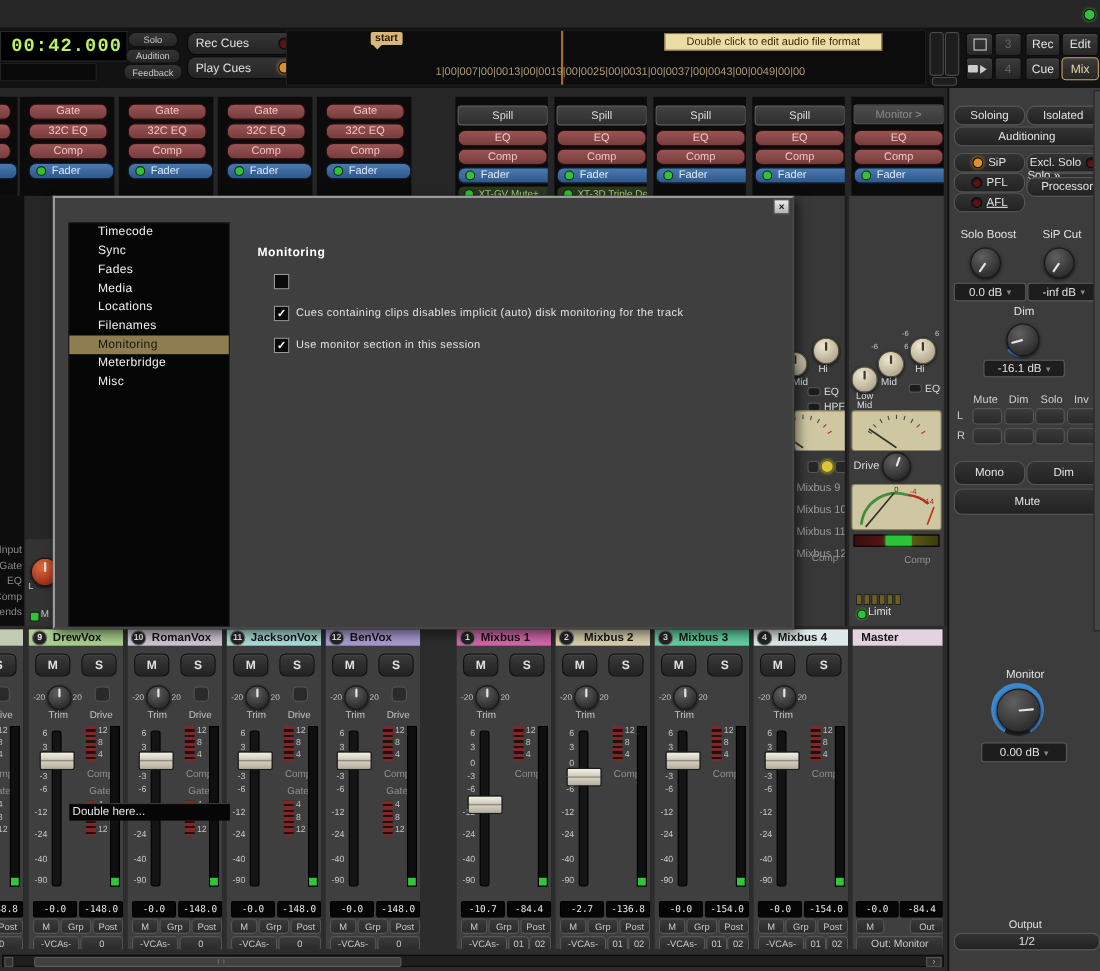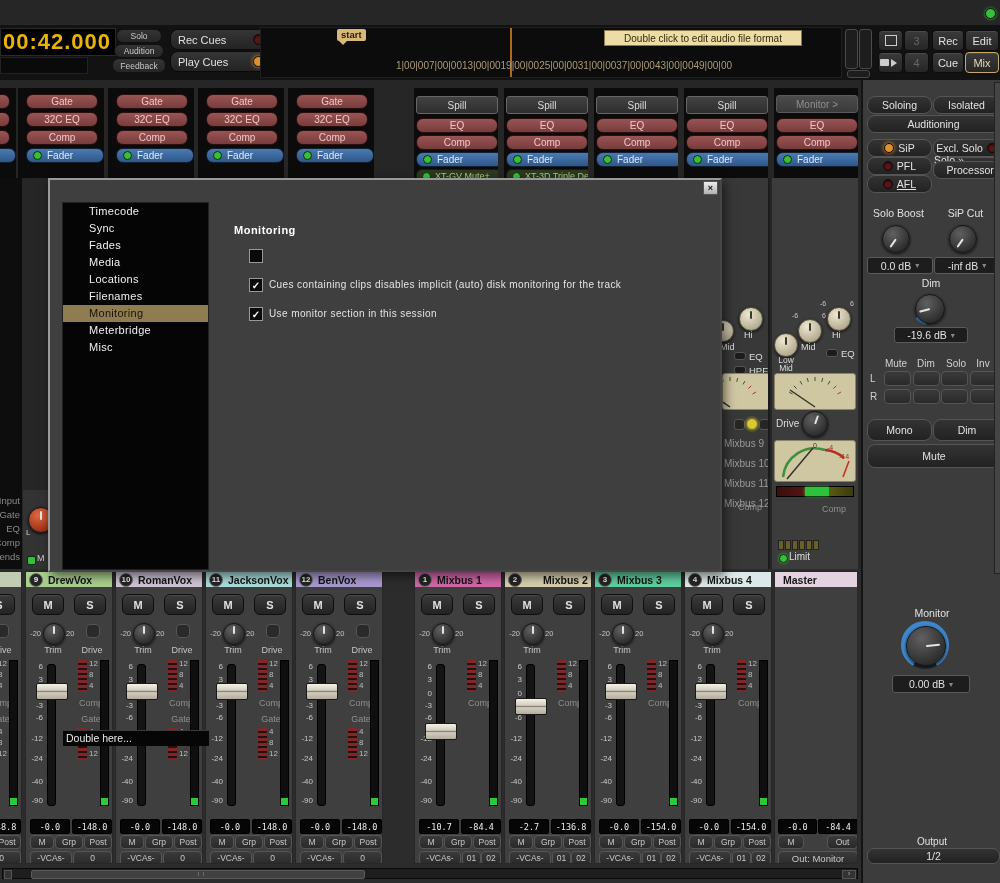--- a/index.html
+++ b/index.html
@@ -6,21 +6,21 @@
   #app{position:relative;width:1000px;height:883px;background:#262626;overflow:hidden;
        font-family:"Liberation Sans",sans-serif;color:#ddd;font-size:11px}
   .abs{position:absolute}
   
   #statusbar{position:absolute;left:0;top:0;width:1000px;height:25px;background:#3b3b3b;
     border-bottom:1px solid #141414;display:flex;align-items:center;justify-content:center;gap:18px}
   .status-item{color:#d8d8d8;font-size:10.5px;white-space:nowrap}
   
   #transport{position:absolute;left:0;top:25px;width:1000px;height:55px;background:#121212}
   #clock{position:absolute;left:0;top:3px;width:110px;height:26px;background:#000;border:1px solid #2a2a2a;
-    color:#eab308;font-family:Liberation Sans, sans-serif;font-size:22px;font-weight:bold;
+    color:#bef264;font-family:Liberation Mono, monospace;font-size:17px;font-weight:bold;
     display:flex;align-items:center;justify-content:flex-end;overflow:hidden;letter-spacing:1px;padding-right:4px}
   #clock2{position:absolute;left:0;top:32px;width:86px;height:15px;background:#0a0a0a;border:1px solid #222}
   .tinybtn{position:absolute;background:linear-gradient(#343434,#262626);border:1px solid #111;border-radius:7px;
     color:#c8c8c8;font-size:8.5px;display:flex;align-items:center;justify-content:center}
   .cuebtn{position:absolute;background:linear-gradient(#353535,#242424);border:1px solid #0a0a0a;border-radius:8px;
     color:#e0e0e0;font-size:11px;display:flex;align-items:center;padding:0 7px;justify-content:space-between}
   .led{width:9px;height:9px;border-radius:50%;background:#5a1616;border:1px solid #0a0a0a;box-shadow:inset 0 1px 2px rgba(0,0,0,.7)}
   .led.on-orange{background:#dc9030;box-shadow:0 0 4px #dc9030}
   .led.on-green{background:#35c03a;box-shadow:0 0 3px #35c03a}
   #timeline{position:absolute;left:260px;top:2px;width:580px;height:49px;background:#0c0c0c;border:1px solid #1f1f1f}
@@ -637,21 +637,21 @@
         <div class="smbtn" style="left: 4px; top: 263px; width: 22px; height: 12px;">M</div>
         <div class="smbtn" style="left: 29px; top: 263px; width: 26px; height: 12px;">Grp</div>
         <div class="smbtn" style="left: 58px; top: 263px; width: 26px; height: 12px;">Post</div>
         <div class="smbtn" style="left: 4px; top: 279px; width: 40px; height: 12px;">-VCAs-</div>
         <div class="smbtn" style="left: 47px; top: 279px; width: 17px; height: 12px;">01</div>
         <div class="smbtn" style="left: 66px; top: 279px; width: 18px; height: 12px;">02</div>
       </div>
       <div class="bstrip" style="left: 504px;">
         <div class="tab" style="background: rgb(214, 207, 174);">
           <div class="numcirc">2</div>
-          <div style="margin-left: 18px;">Mixbus 2</div>
+          <div style="margin-left: 6px;">Mixbus 2</div>
         </div>
         <div class="msbtn" style="left: 6px; top: 22px; width: 30px; height: 19px;">M</div>
         <div class="msbtn" style="left: 48px; top: 22px; width: 30px; height: 19px;">S</div>
         <div class="knob " style="left: 17px; top: 51px; width: 20px; height: 20px;">
           <div class="ptr" style="height: 7.6px; transform: rotate(180deg);"></div>
         </div>
         <div class="abs" style="left: 0px; top: 57px; width: 15px; text-align: right; font-size: 7.5px; color: rgb(196, 196, 196);">-20</div>
         <div class="abs" style="left: 40px; top: 57px; font-size: 7.5px; color: rgb(196, 196, 196);">20</div>
         <div class="slabel" style="left: 12px; top: 73px; width: 30px;">Trim</div>
         <div class="ftrack" style="left: 21px; top: 92px; width: 7px; height: 140px;"></div>
@@ -823,21 +823,21 @@
       <div class="knob " style="left: 86px; top: 145px; width: 26px; height: 26px;">
         <div class="ptr" style="height: 9.88px; transform: rotate(35deg);"></div>
       </div>
       <div class="dd" style="left: 4px; top: 177px; width: 64px; height: 15px;">0.0 dB</div>
       <div class="dd" style="left: 71px; top: 177px; width: 64px; height: 15px;">-inf dB</div>
       <div class="plabel" style="left: 40px; top: 197px; width: 56px;">Dim</div>
       <div class="ring" style="left: 49px; top: 211px; width: 34px; height: 34px; background: conic-gradient(from 190deg, rgb(63, 135, 204) 0deg, rgb(63, 135, 204) 42deg, transparent 42deg);"></div>
       <div class="knob " style="left: 52px; top: 214px; width: 28px; height: 28px;">
         <div class="ptr" style="height: 10.64px; transform: rotate(75deg);"></div>
       </div>
-      <div class="dd" style="left: 31px; top: 247px; width: 72px; height: 14px;">-19.6 dB</div>
+      <div class="dd" style="left: 31px; top: 247px; width: 72px; height: 14px;">-16.1 dB</div>
       <div class="abs" style="left: 19px; top: 278px; width: 28px; text-align: center; color: rgb(208, 208, 208); font-size: 10px;">Mute</div>
       <div class="abs" style="left: 50px; top: 278px; width: 26px; text-align: center; color: rgb(208, 208, 208); font-size: 10px;">Dim</div>
       <div class="abs" style="left: 79px; top: 278px; width: 28px; text-align: center; color: rgb(208, 208, 208); font-size: 10px;">Solo</div>
       <div class="abs" style="left: 108px; top: 278px; width: 24px; text-align: center; color: rgb(208, 208, 208); font-size: 10px;">Inv</div>
       <div class="abs" style="left: 7px; top: 293px; color: rgb(208, 208, 208); font-size: 10px;">L</div>
       <div class="smbtn" style="left: 21px; top: 291px; width: 25px; height: 13px;"></div>
       <div class="smbtn" style="left: 50px; top: 291px; width: 25px; height: 13px;"></div>
       <div class="smbtn" style="left: 78px; top: 291px; width: 25px; height: 13px;"></div>
       <div class="smbtn" style="left: 107px; top: 291px; width: 25px; height: 13px;"></div>
       <div class="abs" style="left: 7px; top: 311px; color: rgb(208, 208, 208); font-size: 10px;">R</div>

